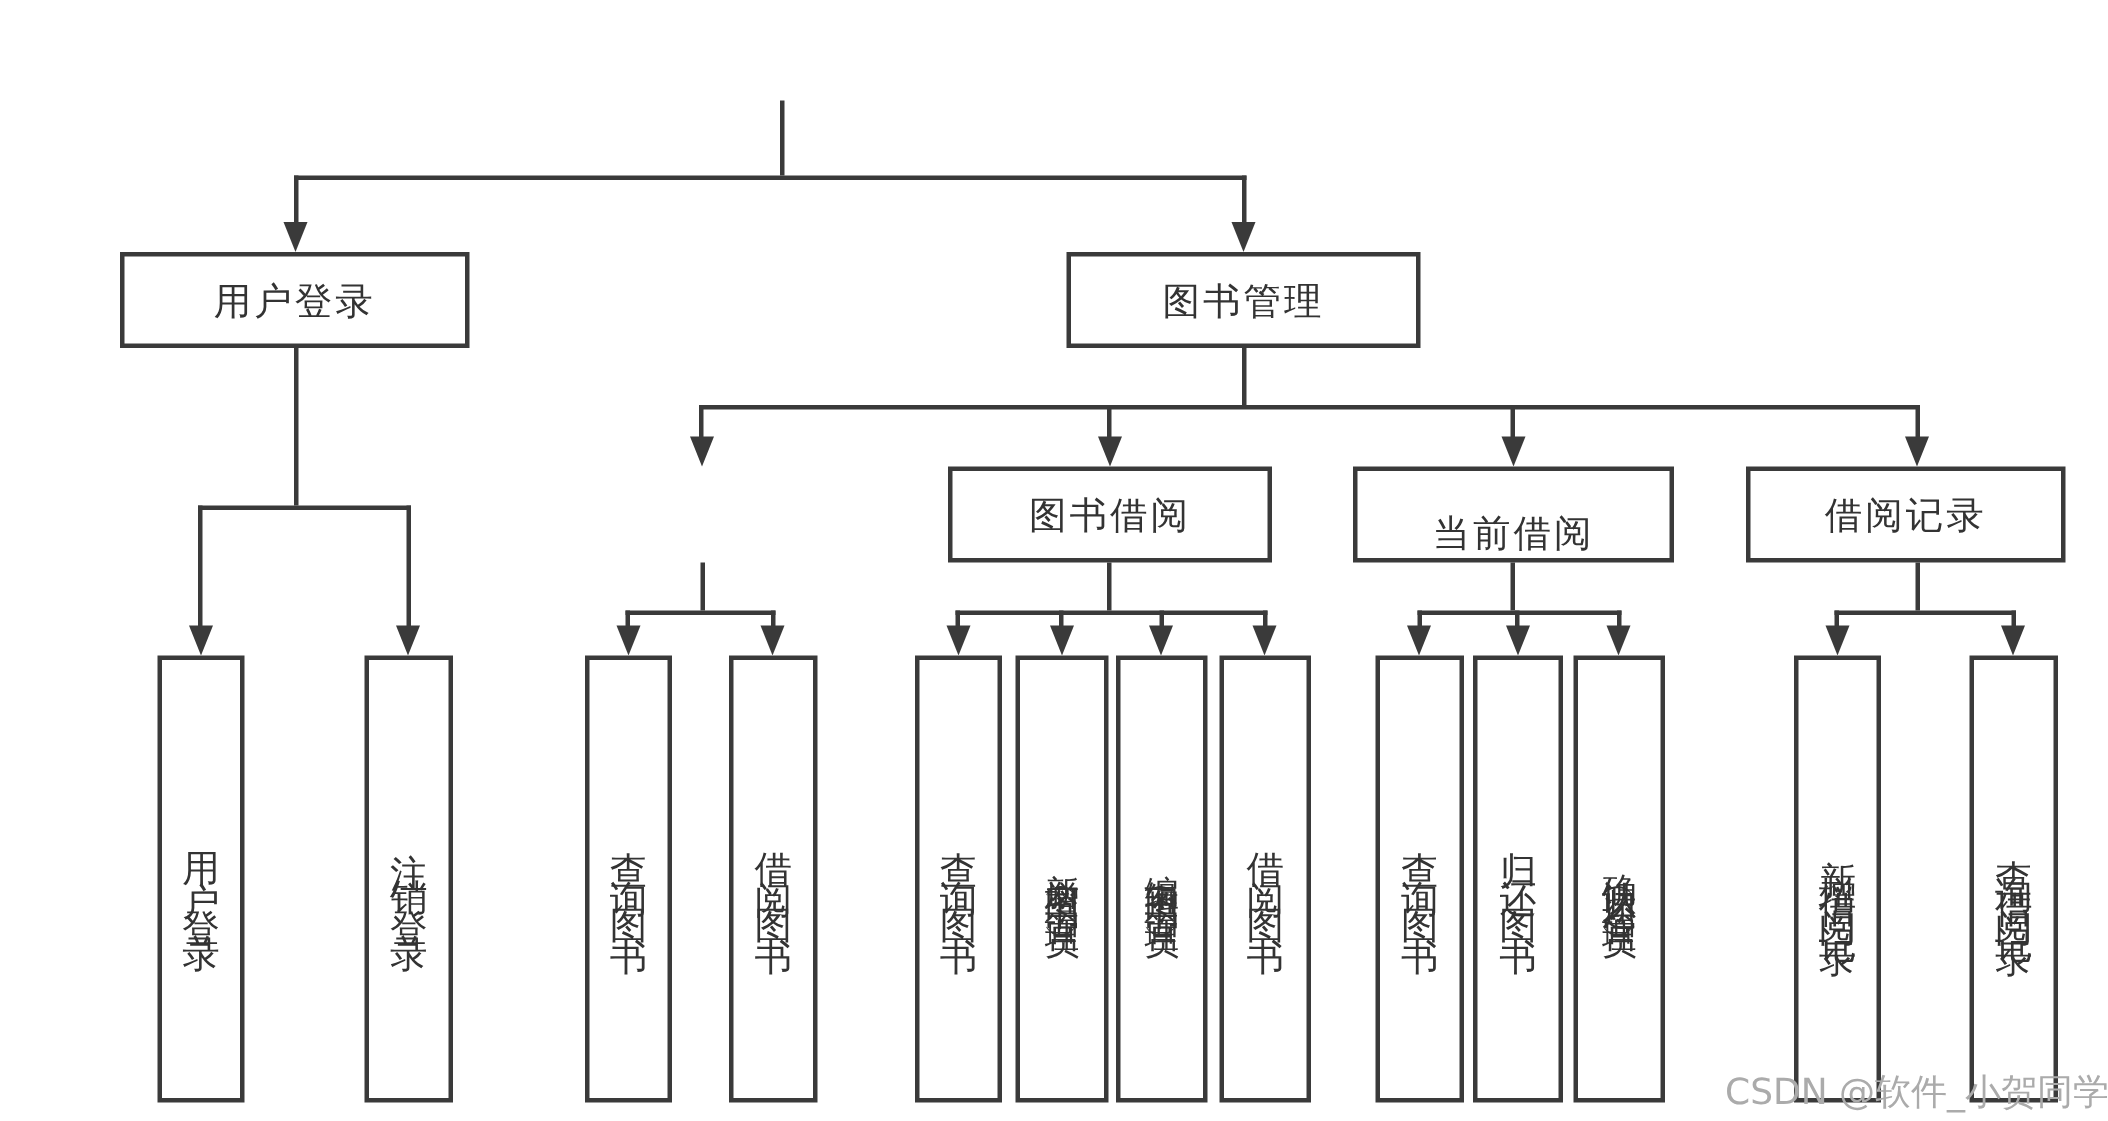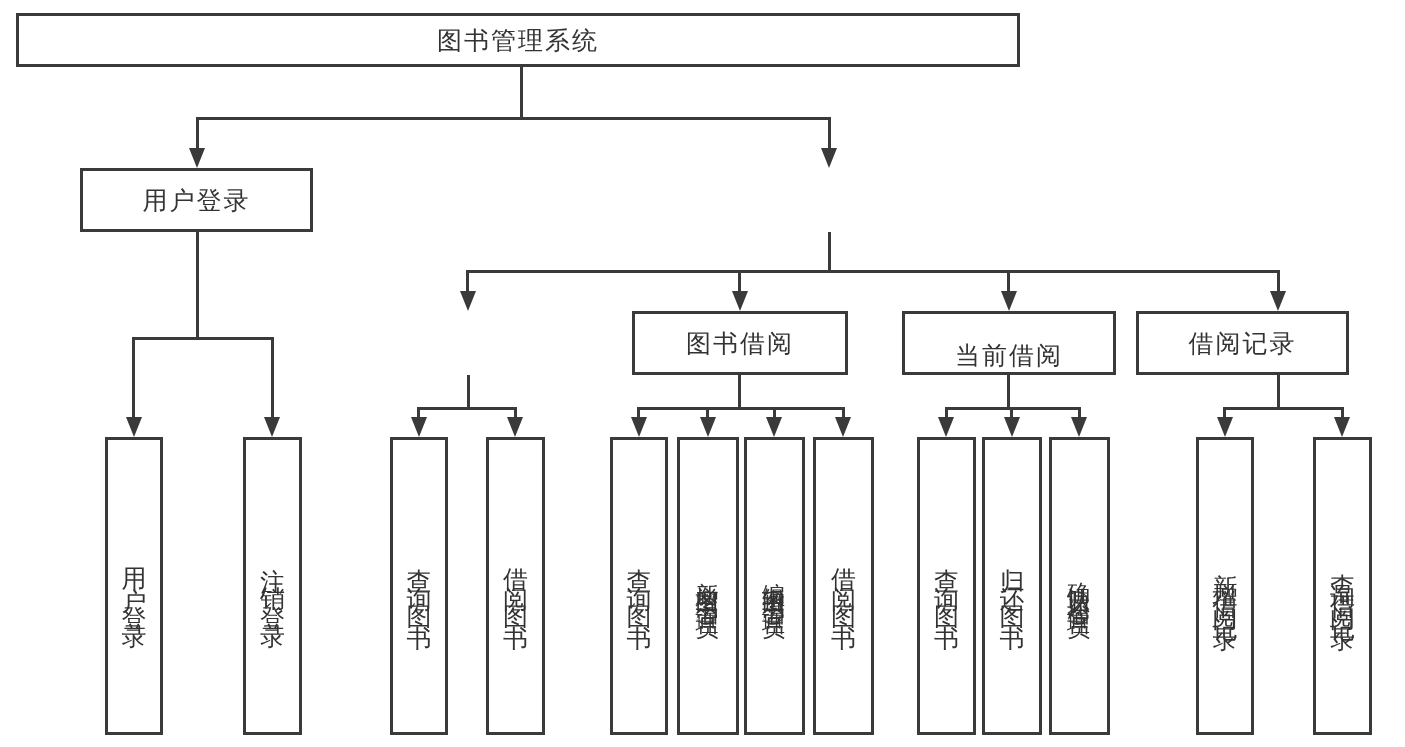--- a/index.html
+++ b/index.html
@@ -37,33 +37,33 @@
   .watermark {
     position:absolute; left:1150px; top:712px; font-size:24px;
     color:#ababab; white-space:nowrap;
   }
 </style>
 </head>
 <body>
 
 <div class="stage">
 
-  <div class="hbox" style="left:16px; top:13px; width:1004px; height:54px;">
-    <span>图书管理系统</span>
-  </div>
 
   <div class="lv" style="left:520px; top:67px; height:50px;"></div>
   <div class="lh" style="left:196px; top:117px; width:635px;"></div>
   <div class="lv" style="left:196px; top:117px; height:34px;"></div>
   <div class="ah" style="left:189px; top:148px;"></div>
   <div class="lv" style="left:828px; top:117px; height:34px;"></div>
   <div class="ah" style="left:821px; top:148px;"></div>
 
   <div class="hbox" style="left:80px; top:168px; width:233px; height:64px;">
     <span>用户登录</span>
+  </div>
+  <div class="hbox" style="left:711px; top:168px; width:236px; height:64px;">
+    <span>图书管理</span>
   </div>
 
   <div class="lv" style="left:196px; top:232px; height:105px;"></div>
   <div class="lh" style="left:132px; top:337px; width:142px;"></div>
   <div class="lv" style="left:132px; top:337px; height:82px;"></div>
   <div class="ah" style="left:126px; top:417px;"></div>
   <div class="lv" style="left:271px; top:337px; height:82px;"></div>
   <div class="ah" style="left:264px; top:417px;"></div>
 
   <div class="lv" style="left:828px; top:232px; height:38px;"></div>
@@ -76,21 +76,21 @@
   <div class="ah" style="left:1001px; top:291px;"></div>
   <div class="lv" style="left:1277px; top:270px; height:24px;"></div>
   <div class="ah" style="left:1270px; top:291px;"></div>
 
   <div class="hbox" style="left:632px; top:311px; width:216px; height:64px;">
     <span>图书借阅</span>
   </div>
   <div class="hbox" style="left:902px; top:311px; width:214px; height:64px;align-items:flex-end;">
     <span>当前借阅</span>
   </div>
-  <div class="hbox" style="left:1136px; top:311px; width:213px; height:64px;">
+  <div class="hbox" style="left:1164px; top:311px; width:213px; height:64px;">
     <span>借阅记录</span>
   </div>
 
   <div class="lv" style="left:467px; top:375px; height:32px;"></div>
   <div class="lh" style="left:417px; top:407px; width:100px;"></div>
   <div class="lv" style="left:417px; top:407px; height:12px;"></div>
   <div class="ah" style="left:411px; top:417px;"></div>
   <div class="lv" style="left:514px; top:407px; height:12px;"></div>
   <div class="ah" style="left:507px; top:417px;"></div>
 
@@ -158,14 +158,15 @@
     <span class="sp9">确认归还（管理员）</span>
   </div>
 
   <div class="leaf" style="left:1196px; width:58px;">
     <span class="sp6">新增借阅记录</span>
   </div>
   <div class="leaf" style="left:1313px; width:59px;">
     <span class="sp6">查询借阅记录</span>
   </div>
 
+  <div class="watermark">CSDN @软件_小贺同学</div>
 
 </div>
 
 </body></html>

